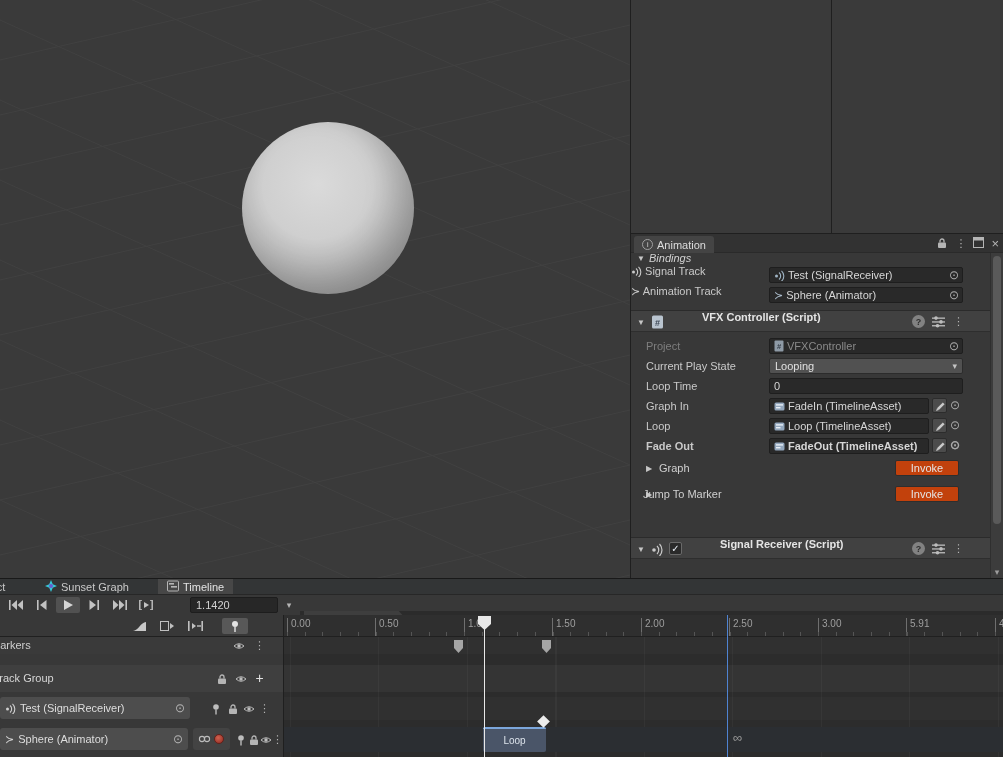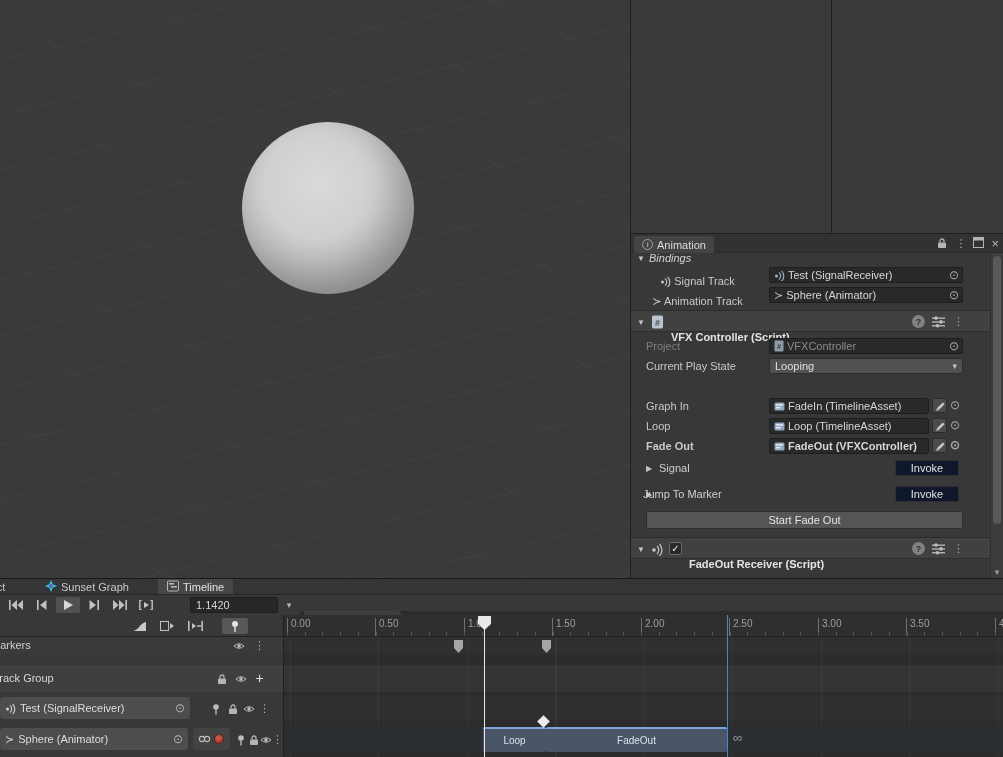--- a/index.html
+++ b/index.html
@@ -25,39 +25,39 @@
   .inspector { left:630px; top:234px; width:373px; height:344px; background:#383838; border-left:1px solid #1f1f1f; }
   .insp-tabbar { left:0; top:0; width:372px; height:19px; background:#323232; border-bottom:1px solid #2a2a2a; }
   .insp-tab { left:3px; top:2px; height:17px; background:#444; border-radius:3px 3px 0 0;
               display:flex; align-items:center; gap:4px; padding:0 8px; color:#dcdcdc; }
   .icirc { width:11px; height:11px; border:1px solid #a0a0a0; border-radius:50%; font-size:8px;
            display:flex; align-items:center; justify-content:center; color:#a0a0a0; font-weight:bold; }
   .win-icons { right:4px; top:2px; display:flex; gap:7px; align-items:center; height:15px; color:#b5b5b5; }
   .irow { left:0; width:360px; height:20px; }
   .ilabel { left:15px; top:4px; color:#c9c9c9; white-space:nowrap; }
   .ilabel.dim { color:#7e7e7e; }
-  .blab { left:0; top:10px; width:133px; text-align:center; color:#c9c9c9; white-space:nowrap; }
+  .blab { left:0; top:0; width:133px; text-align:left; color:#c9c9c9; white-space:nowrap; }
   .fld { left:138px; top:2px; height:16px; background:#292929; border:1px solid #1e1e1e; border-radius:2px;
          display:flex; align-items:center; gap:3px; padding:0 16px 0 4px; color:#d6d6d6; white-space:nowrap; overflow:hidden; }
   .fld.w-full { width:194px; }
   .fld.w-short { width:160px; padding-right:4px; }
   .fld.dim { color:#8a8a8a; }
   .pick { position:absolute; right:3px; top:1px; color:#a8a8a8; font-size:12px; line-height:13px; }
   .pick2 { left:319px; top:3px; color:#a8a8a8; font-size:12px; line-height:13px; }
   .pencil { left:301px; top:2px; width:15px; height:15px; background:#4c4c4c; border:1px solid #2c2c2c;
             border-radius:2px; display:flex; align-items:center; justify-content:center; }
   .dd { left:138px; top:2px; width:194px; height:16px; background:#515151; border:1px solid #2c2c2c; border-radius:2px;
         display:flex; align-items:center; padding:0 5px; color:#e0e0e0; }
   .dd .caret { margin-left:auto; color:#c4c4c4; font-size:9px; }
   .chead { left:0; width:373px; height:22px; background:#414141; border-top:1px solid #2b2b2b; border-bottom:1px solid #2e2e2e; }
-  .chead .title { font-weight:bold; color:#e4e4e4; top:20px; white-space:nowrap; }
+  .chead .title { font-weight:bold; color:#e4e4e4; top:0; white-space:nowrap;margin-left:31px; }
   .fold { font-size:8px; color:#c6c6c6; }
   .helpc { width:13px; height:13px; border-radius:50%; background:#828282; color:#2e2e2e; font-size:9px; font-weight:bold;
            display:flex; align-items:center; justify-content:center; }
-  .invoke { left:264px; top:2px; width:64px; height:16px; background:#0f172a; border:1px solid #2e2e2e; border-radius:2px;
+  .invoke { left:264px; top:2px; width:64px; height:16px; background:#c2410c; border:1px solid #2e2e2e; border-radius:2px;
             text-align:center; line-height:14px; color:#e4e4e4; }
   .bigbtn { left:15px; top:0; width:317px; height:18px; background:#555; border:1px solid #2e2e2e; border-radius:2px;
             text-align:center; line-height:16px; color:#e6e6e6; }
   .chk { width:13px; height:13px; background:#2a2a2a; border:1px solid #6a6a6a; border-radius:2px;
          display:flex; align-items:center; justify-content:center; color:#e8eef5; font-size:10px; line-height:10px; }
   .sbar { right:0; top:19px; width:13px; height:325px; background:#3c3c3c; border-left:1px solid #2f2f2f; }
   .sthumb { left:2px; top:3px; width:8px; height:268px; background:#5a5a5a; border-radius:4px; }
   .sarrow { left:0; bottom:1px; width:12px; text-align:center; color:#9d9d9d; font-size:9px; }
 
   
@@ -256,20 +256,26 @@
     </div>
 
     <div class="abs irow" style="top:122px;">
       <span class="abs ilabel">Current Play State</span>
       <div class="abs dd">
         <span>Looping</span>
         <span class="caret">▾</span>
       </div>
     </div>
 
+    <div class="abs irow" style="top:142px;">
+      <span class="abs ilabel">Loop Time</span>
+      <div class="abs fld w-full" style="padding-right:4px;">
+        <span>0</span>
+      </div>
+    </div>
 
     <div class="abs irow" style="top:162px;">
       <span class="abs ilabel">Graph In</span>
       <div class="abs fld w-short">
         <svg width="11" height="11">
             <rect x="0.5" y="1.5" width="10" height="8" rx="1.5" fill="#93a7bd"></rect>
             <rect x="2" y="3.2" width="7" height="1.4" fill="#e8eef5"></rect>
             <rect x="2" y="6" width="4.5" height="1.4" fill="#e8eef5"></rect>
           </svg>
         <span>FadeIn (TimelineAsset)</span>
@@ -303,57 +309,54 @@
     </div>
 
     <div class="abs irow" style="top:202px;font-weight:bold;">
       <span class="abs ilabel">Fade Out</span>
       <div class="abs fld w-short">
         <svg width="11" height="11">
             <rect x="0.5" y="1.5" width="10" height="8" rx="1.5" fill="#93a7bd"></rect>
             <rect x="2" y="3.2" width="7" height="1.4" fill="#e8eef5"></rect>
             <rect x="2" y="6" width="4.5" height="1.4" fill="#e8eef5"></rect>
           </svg>
-        <span>FadeOut (VFXController)</span>
+        <span>FadeOut (TimelineAsset)</span>
       </div>
       <span class="abs pencil">
         <svg width="11" height="11">
             <path d="M3 8.2 L4.8 10 L10.6 4.2 L8.8 2.4 Z" fill="#c9c9c9"></path>
             <path d="M2 11 L3 8.2 L4.8 10 Z" fill="#c9c9c9"></path>
           </svg>
       </span>
       <span class="abs pick2">⊙</span>
     </div>
 
     <div class="abs irow" style="top:224px;">
       <span class="abs fold" style="left:15px;top:6px;">▶</span>
-      <span class="abs" style="left:28px;top:4px;color:#d0d0d0;">Signal</span>
+      <span class="abs" style="left:28px;top:4px;color:#d0d0d0;">Graph</span>
       <div class="abs invoke">Invoke</div>
     </div>
 
     <div class="abs irow" style="top:250px;">
       <span class="abs fold" style="left:15px;top:6px;">▶</span>
       <span class="abs" style="left:12px;top:4px;color:#d0d0d0;">Jump To Marker</span>
       <div class="abs invoke">Invoke</div>
     </div>
 
-    <div class="abs" style="top:277px;left:0;width:360px;height:18px;">
-      <div class="abs bigbtn">Start Fade Out</div>
-    </div>
 
     <div class="abs chead" style="top:303px;">
       <span class="abs fold" style="left:6px;top:7px;">▼</span>
       <span class="abs" style="left:20px;top:5px;">
         <svg width="13" height="13">
             <circle cx="3" cy="7" r="1.8" fill="#c9c9c9"></circle>
             <path d="M6 3 a5.5 5.5 0 0 1 0 8 M8.5 1 a8.5 8.5 0 0 1 0 12" stroke="#c9c9c9" fill="none" stroke-width="1.2"></path>
           </svg>
       </span>
       <span class="abs chk" style="left:38px;top:4px;">✓</span>
-      <span class="abs title" style="left:58px;">FadeOut Receiver (Script)</span>
+      <span class="abs title" style="left:58px;">Signal Receiver (Script)</span>
       <span class="abs helpc" style="left:281px;top:4px;">?</span>
       <span class="abs" style="left:301px;top:5px;">
         <svg width="13" height="12">
             <rect y="1.5" width="13" height="1.3" fill="#bdbdbd"></rect>
             <rect y="5.3" width="13" height="1.3" fill="#bdbdbd"></rect>
             <rect y="9.1" width="13" height="1.3" fill="#bdbdbd"></rect>
             <circle cx="4" cy="2.1" r="1.8" fill="#bdbdbd"></circle>
             <circle cx="9" cy="5.9" r="1.8" fill="#bdbdbd"></circle>
             <circle cx="5.5" cy="9.7" r="1.8" fill="#bdbdbd"></circle>
           </svg>
@@ -480,36 +483,33 @@
     </div>
 
     <div class="abs ruler">
       <span class="rlab" style="left:4px">0.00</span>
       <span class="rlab" style="left:92px">0.50</span>
       <span class="rlab" style="left:181px">1.00</span>
       <span class="rlab" style="left:269px">1.50</span>
       <span class="rlab" style="left:358px">2.00</span>
       <span class="rlab" style="left:446px">2.50</span>
       <span class="rlab" style="left:535px">3.00</span>
-      <span class="rlab" style="left:623px">3.50</span>
+      <span class="rlab" style="left:623px">5.91</span>
       <span class="rlab" style="left:712px">4</span>
     </div>
 
     <div class="abs content-bg"></div>
     <div class="abs band band-markers"></div>
     <div class="abs band band-group"></div>
     <div class="abs band band-signal"></div>
     <div class="abs gridcols"></div>
 
     <div class="abs band band-anim">
       <div class="clip" style="left:200px;width:63px;">
         <span>Loop</span>
-      </div>
-      <div class="clip" style="left:263px;width:181px;">
-        <span>FadeOut</span>
       </div>
       <span class="inf">∞</span>
     </div>
 
     <div class="abs pill" style="left:454px;top:61px;"></div>
     <div class="abs pill" style="left:542px;top:61px;"></div>
     <div class="abs sigdiamond" style="left:539px;top:138px;"></div>
 
     <div class="abs endline"></div>
     <div class="abs phline"></div>

